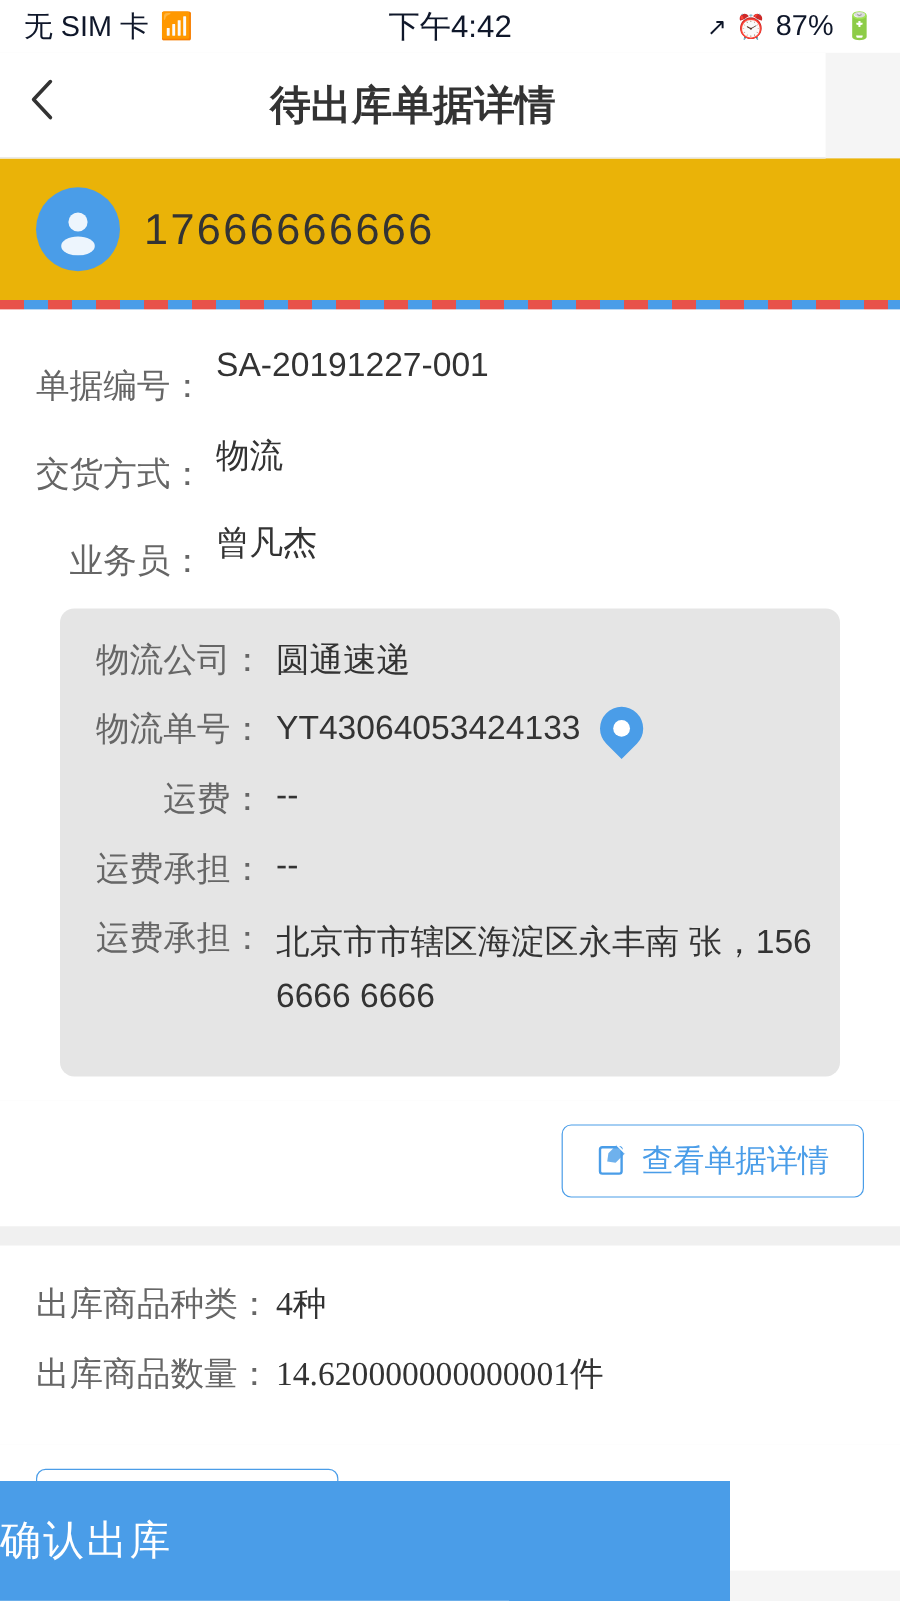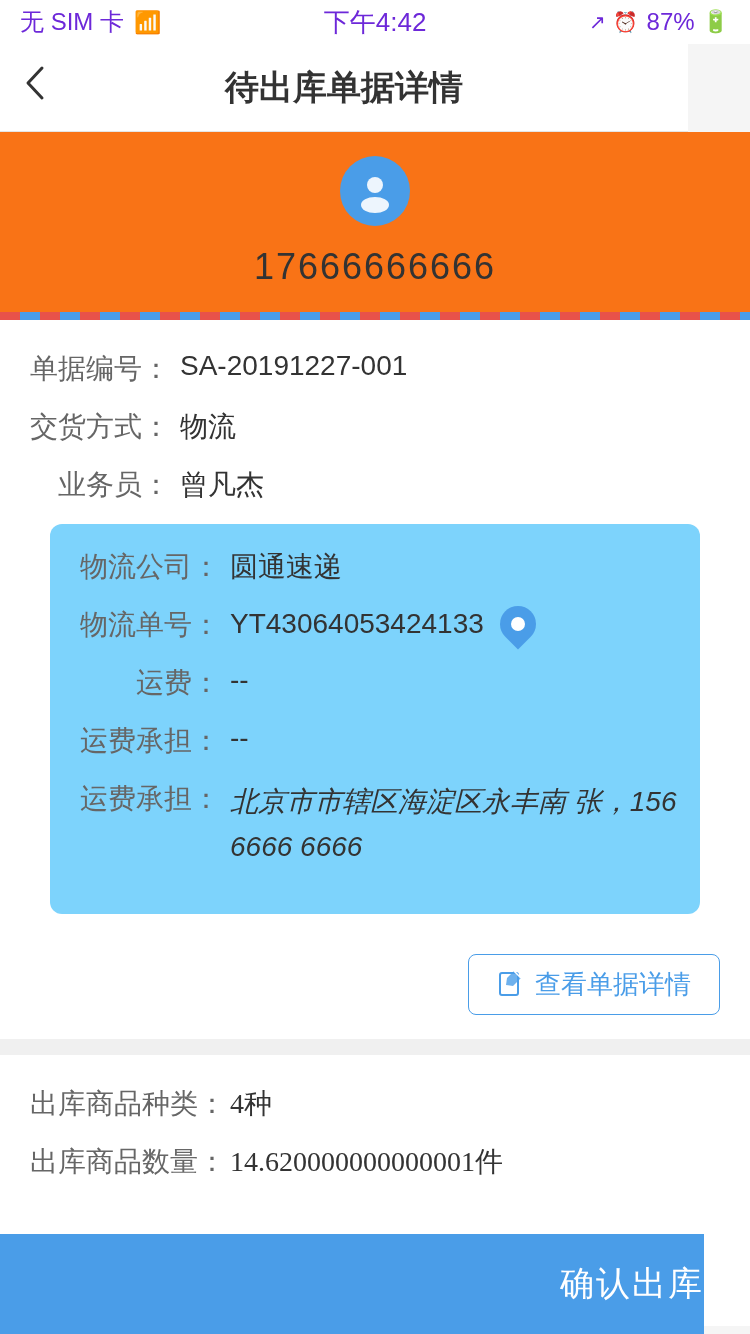--- a/index.html
+++ b/index.html
@@ -16,21 +16,21 @@
     
     .status-bar {
       width: 750px;
       height: 44px;
       background: #fff;
       display: flex;
       align-items: center;
       justify-content: space-between;
       padding: 0 20px;
       font-size: 24px;
-      color: #6d28d9;
+      color: #0f172a;
     }
     .status-left { display: flex; align-items: center; gap: 10px; }
     .status-center { font-weight: 500; font-size: 26px; }
     .status-right { display: flex; align-items: center; gap: 8px; font-size: 24px; }
     .wifi-icon::before { content: '📶'; font-size: 22px; }
     .battery-icon { font-size: 22px; }
 
     
     .nav-bar {
       width: 688px;
@@ -50,27 +50,26 @@
       cursor: pointer;
     }
     .nav-title {
       font-size: 34px;
       font-weight: 600;
       color: #333;
     }
 
     
     .customer-header {
-      background: #f97316;
+      background: #eab308;
       padding: 24px 30px;
       display: flex;
       align-items: center;
       gap: 20px;
       border-bottom: none;
-      flex-direction: column;
     }
     .avatar {
       width: 70px;
       height: 70px;
       border-radius: 50%;
       background: #4a9de8;
       display: flex;
       align-items: center;
       justify-content: center;
     }
@@ -103,30 +102,31 @@
       display: flex;
       align-items: flex-start;
       margin-bottom: 20px;
       font-size: 28px;
     }
     .info-label {
       color: #666;
       min-width: 140px;
       text-align: right;
       flex-shrink: 0;
+      margin-top: 15px;
     }
     .info-value {
       color: #333;
       flex: 1;
       margin-left: 10px;
     }
 
     
     .logistics-card {
-      background: #7dd3fc;
+      background: #e5e5e5;
       border-radius: 12px;
       margin: 20px 20px 0 20px;
       padding: 24px 20px;
     }
     .logistics-row {
       display: flex;
       align-items: flex-start;
       margin-bottom: 20px;
       font-size: 28px;
     }
@@ -140,21 +140,20 @@
       color: #333;
       flex: 1;
       margin-left: 10px;
       display: flex;
       align-items: center;
       gap: 16px;
     }
     .logistics-value.wrap {
       flex-wrap: wrap;
       line-height: 1.6;
-      font-style: italic;
     }
     .location-pin {
       width: 36px;
       height: 36px;
       background: #4a9de8;
       border-radius: 50% 50% 50% 0;
       transform: rotate(-45deg);
       display: inline-flex;
       align-items: center;
       justify-content: center;
@@ -231,26 +230,26 @@
       background: #f5f5f5;
       flex: 1;
       min-height: 200px;
     }
 
     
     .confirm-btn {
       position: fixed;
       bottom: 0;
       left: 0;
-      width: 704px;
+      width: 608px;
       height: 100px;
       background: #4a9de8;
       display: flex;
       align-items: center;
-      justify-content: flex-end;
+      justify-content: flex-start;
       font-size: 34px;
       font-weight: 500;
       color: #fff;
       cursor: pointer;
       letter-spacing: 2px;
     }
 
     .page-wrapper {
       min-height: 1334px;
       display: flex;

